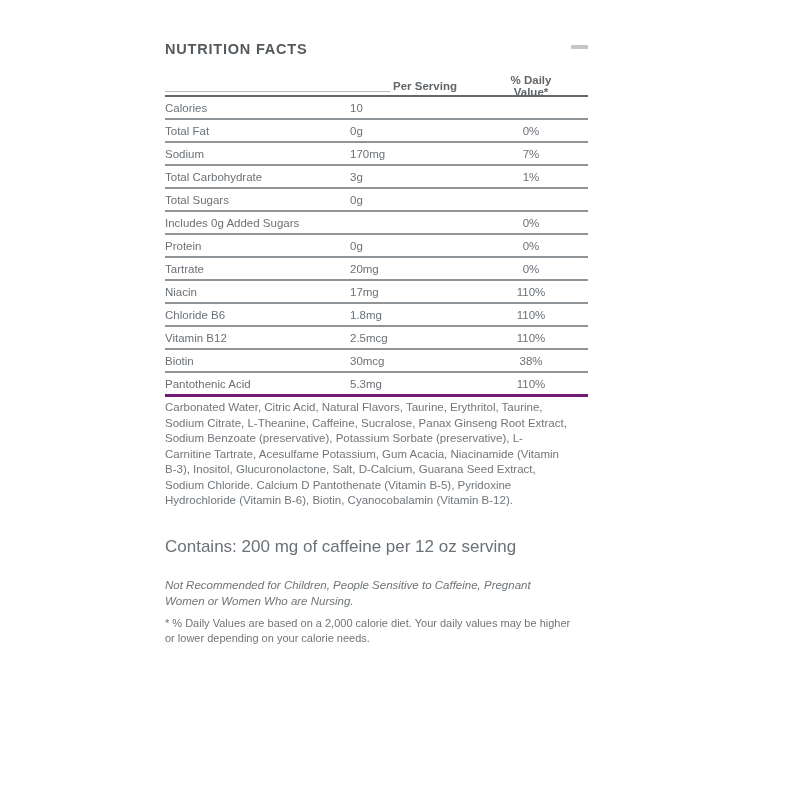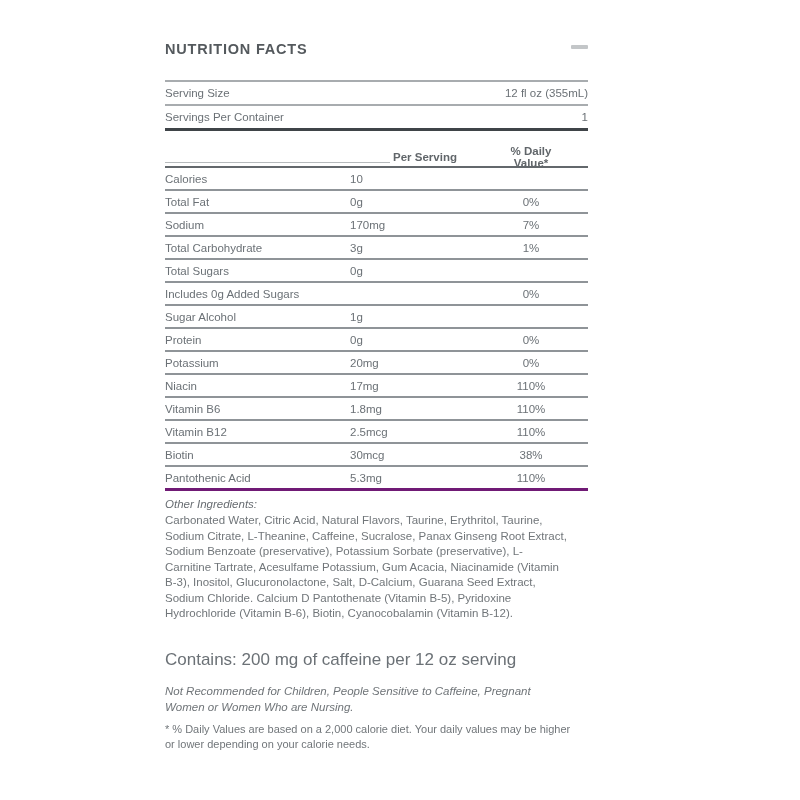--- a/index.html
+++ b/index.html
@@ -102,21 +102,21 @@
     width: 402px;
     font-size: 11.5px;
     line-height: 15.5px;
     color: #71767a;
   }
   .contains-line {
     margin-top: 28px;
     font-size: 17px;
   }
   .warning-text {
-    margin-top: 13px;
+    margin-top: 20px;
     width: 402px;
     font-size: 11.5px;
     font-style: italic;
     line-height: 16px;
     color: #6f7478;
   }
   .footnote-text {
     margin-top: 7px;
     width: 410px;
     font-size: 11px;
@@ -127,30 +127,20 @@
 </head>
 <body>
 
 <div class="label-wrap">
 
   <div class="title-row">
     <span class="label-title">NUTRITION FACTS</span>
     <span class="corner-mark"></span>
   </div>
 
-  <div class="serving-table">
-    <div class="serving-row">
-      <span>Serving Size</span>
-      <span>12 fl oz (355mL)</span>
-    </div>
-    <div class="serving-row">
-      <span>Servings Per Container</span>
-      <span>1</span>
-    </div>
-  </div>
 
   <div class="nutrient-table">
     <div class="ntr-grid header-row">
       <span class="cell-name"></span>
       <span class="cell-amt">Per Serving</span>
       <span class="cell-dv">% Daily Value*</span>
       <span class="header-left-underline"></span>
     </div>
 
     <div class="ntr-grid data-row">
@@ -177,62 +167,56 @@
       <span class="cell-name">Total Sugars</span>
       <span class="cell-amt">0g</span>
       <span class="cell-dv"></span>
     </div>
     <div class="ntr-grid data-row">
       <span class="cell-name">Includes 0g Added Sugars</span>
       <span class="cell-amt"></span>
       <span class="cell-dv">0%</span>
     </div>
     <div class="ntr-grid data-row">
-      <span class="cell-name">Sugar Alcohol</span>
-      <span class="cell-amt">1g</span>
-      <span class="cell-dv"></span>
-    </div>
-    <div class="ntr-grid data-row">
       <span class="cell-name">Protein</span>
       <span class="cell-amt">0g</span>
       <span class="cell-dv">0%</span>
     </div>
     <div class="ntr-grid data-row">
-      <span class="cell-name">Potassium</span>
+      <span class="cell-name">Tartrate</span>
       <span class="cell-amt">20mg</span>
       <span class="cell-dv">0%</span>
     </div>
     <div class="ntr-grid data-row">
       <span class="cell-name">Niacin</span>
       <span class="cell-amt">17mg</span>
       <span class="cell-dv">110%</span>
     </div>
     <div class="ntr-grid data-row">
-      <span class="cell-name">Vitamin B6</span>
+      <span class="cell-name">Chloride B6</span>
       <span class="cell-amt">1.8mg</span>
       <span class="cell-dv">110%</span>
     </div>
     <div class="ntr-grid data-row">
       <span class="cell-name">Vitamin B12</span>
       <span class="cell-amt">2.5mcg</span>
       <span class="cell-dv">110%</span>
     </div>
     <div class="ntr-grid data-row">
       <span class="cell-name">Biotin</span>
       <span class="cell-amt">30mcg</span>
       <span class="cell-dv">38%</span>
     </div>
     <div class="ntr-grid data-row">
       <span class="cell-name">Pantothenic Acid</span>
       <span class="cell-amt">5.3mg</span>
       <span class="cell-dv">110%</span>
     </div>
   </div>
 
-  <div class="other-ingredients-heading">Other Ingredients:</div>
   <div class="ingredients-text">Carbonated Water, Citric Acid, Natural Flavors, Taurine, Erythritol, Taurine, Sodium Citrate, L-Theanine, Caffeine, Sucralose, Panax Ginseng Root Extract, Sodium Benzoate (preservative), Potassium Sorbate (preservative), L-Carnitine Tartrate, Acesulfame Potassium, Gum Acacia, Niacinamide (Vitamin B-3), Inositol, Glucuronolactone, Salt, D-Calcium, Guarana Seed Extract, Sodium Chloride. Calcium D Pantothenate (Vitamin B-5), Pyridoxine Hydrochloride (Vitamin B-6), Biotin, Cyanocobalamin (Vitamin B-12).</div>
 
   <div class="contains-line">Contains: 200 mg of caffeine per 12 oz serving</div>
 
   <div class="warning-text">Not Recommended for Children, People Sensitive to Caffeine, Pregnant Women or Women Who are Nursing.</div>
 
   <div class="footnote-text">* % Daily Values are based on a 2,000 calorie diet. Your daily values may be higher or lower depending on your calorie needs.</div>
 
 </div>
 

